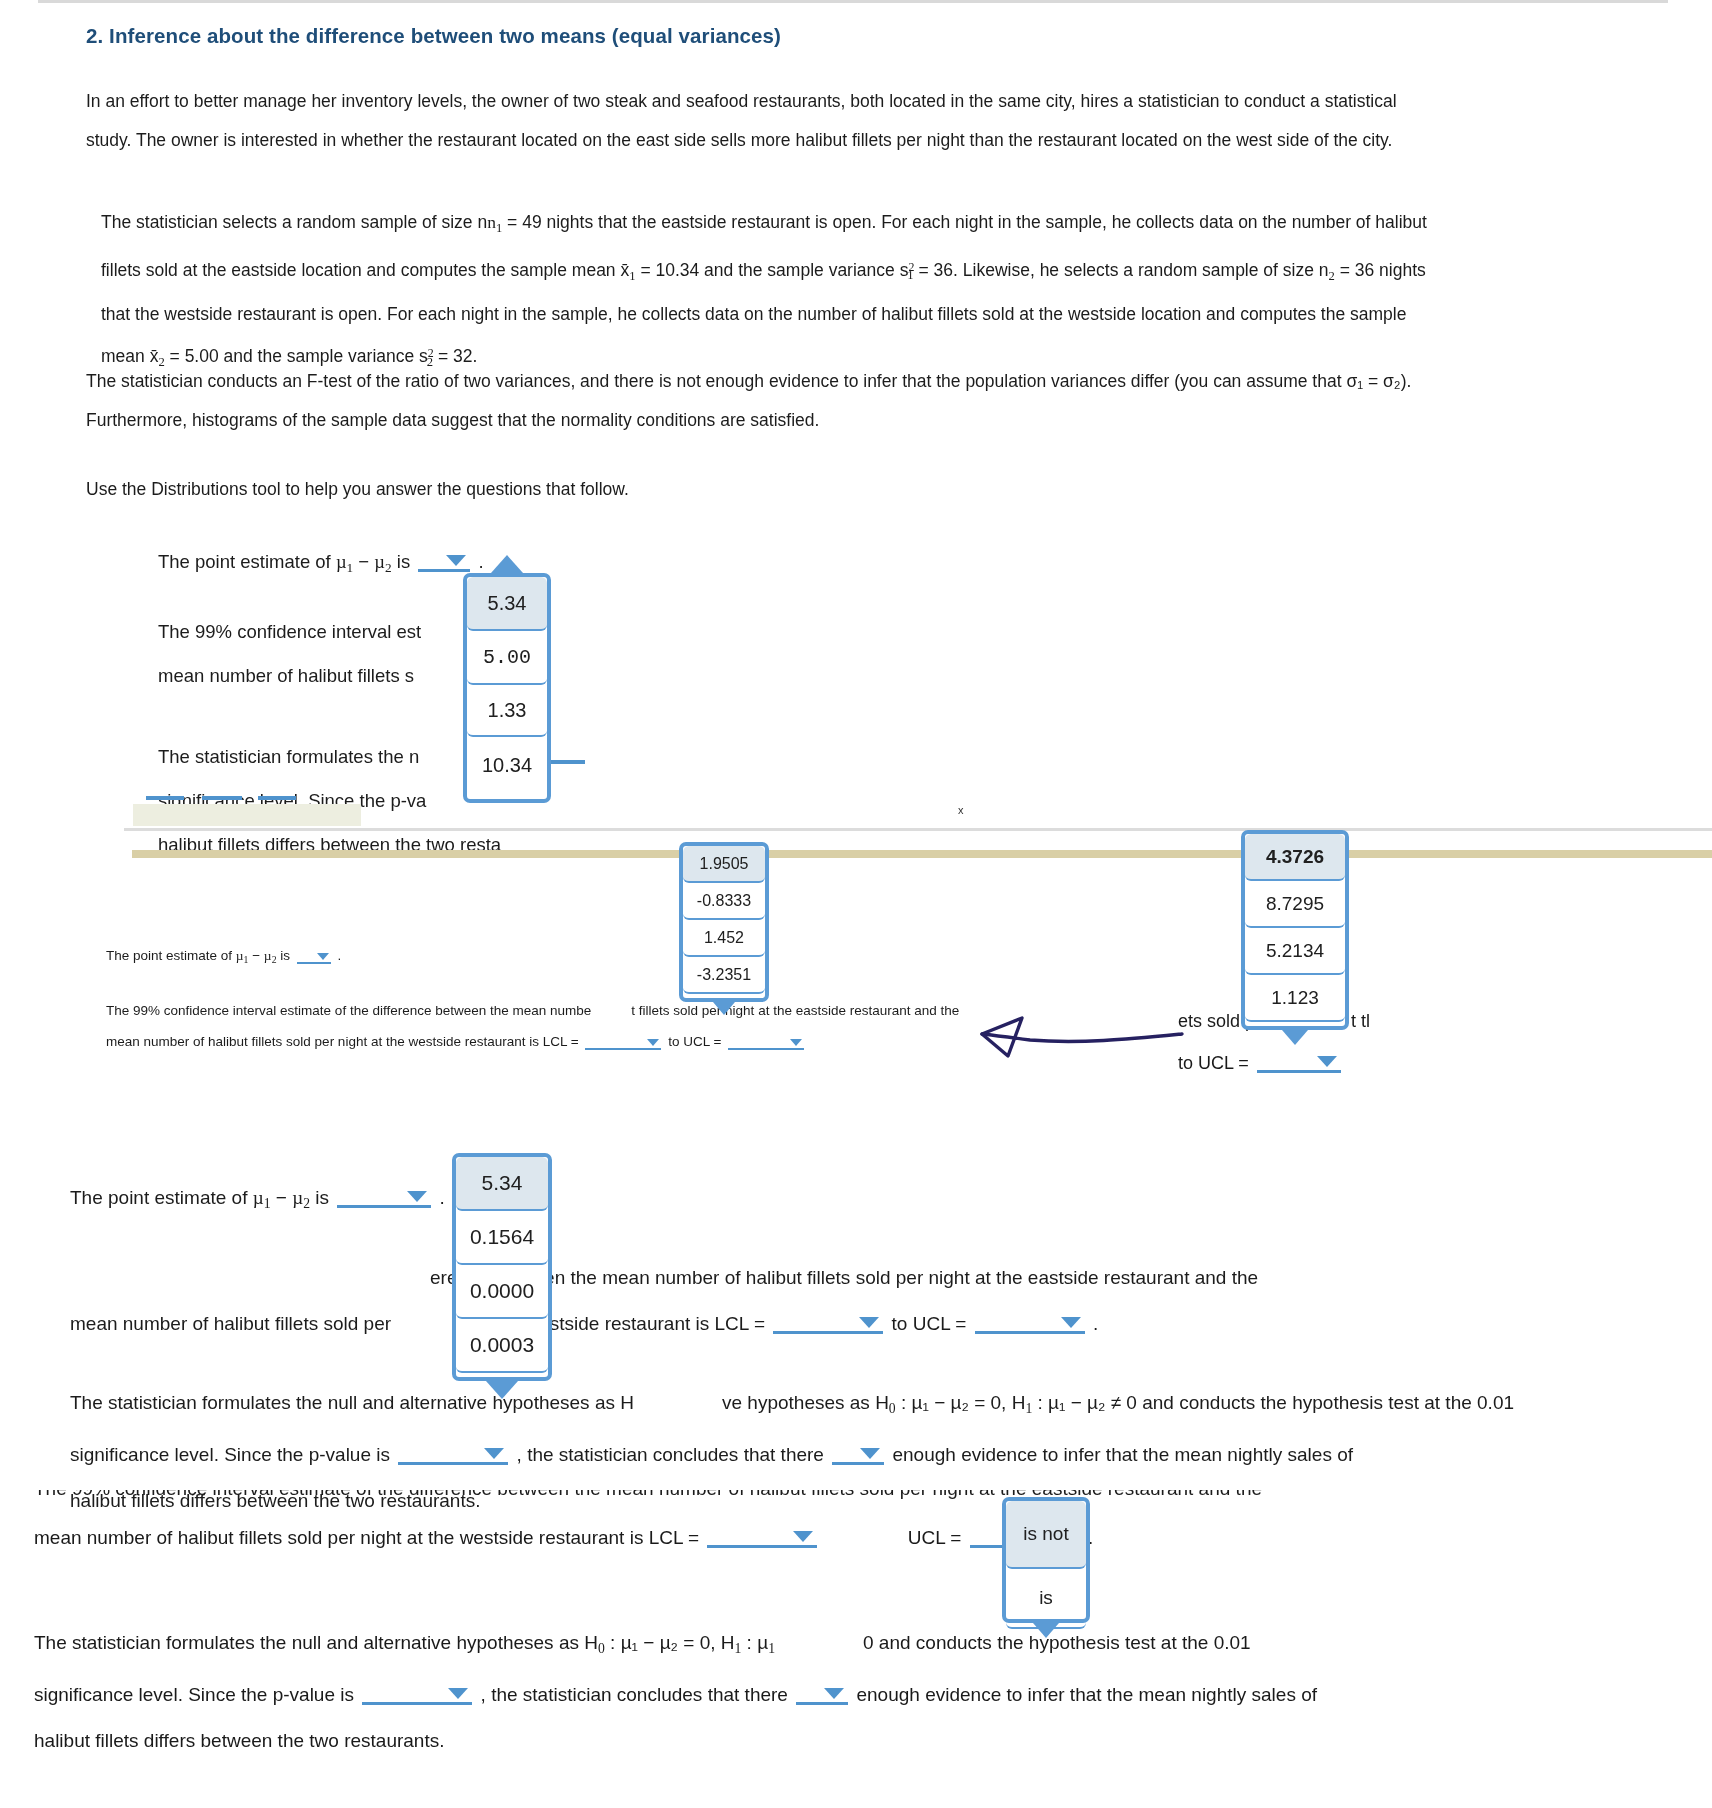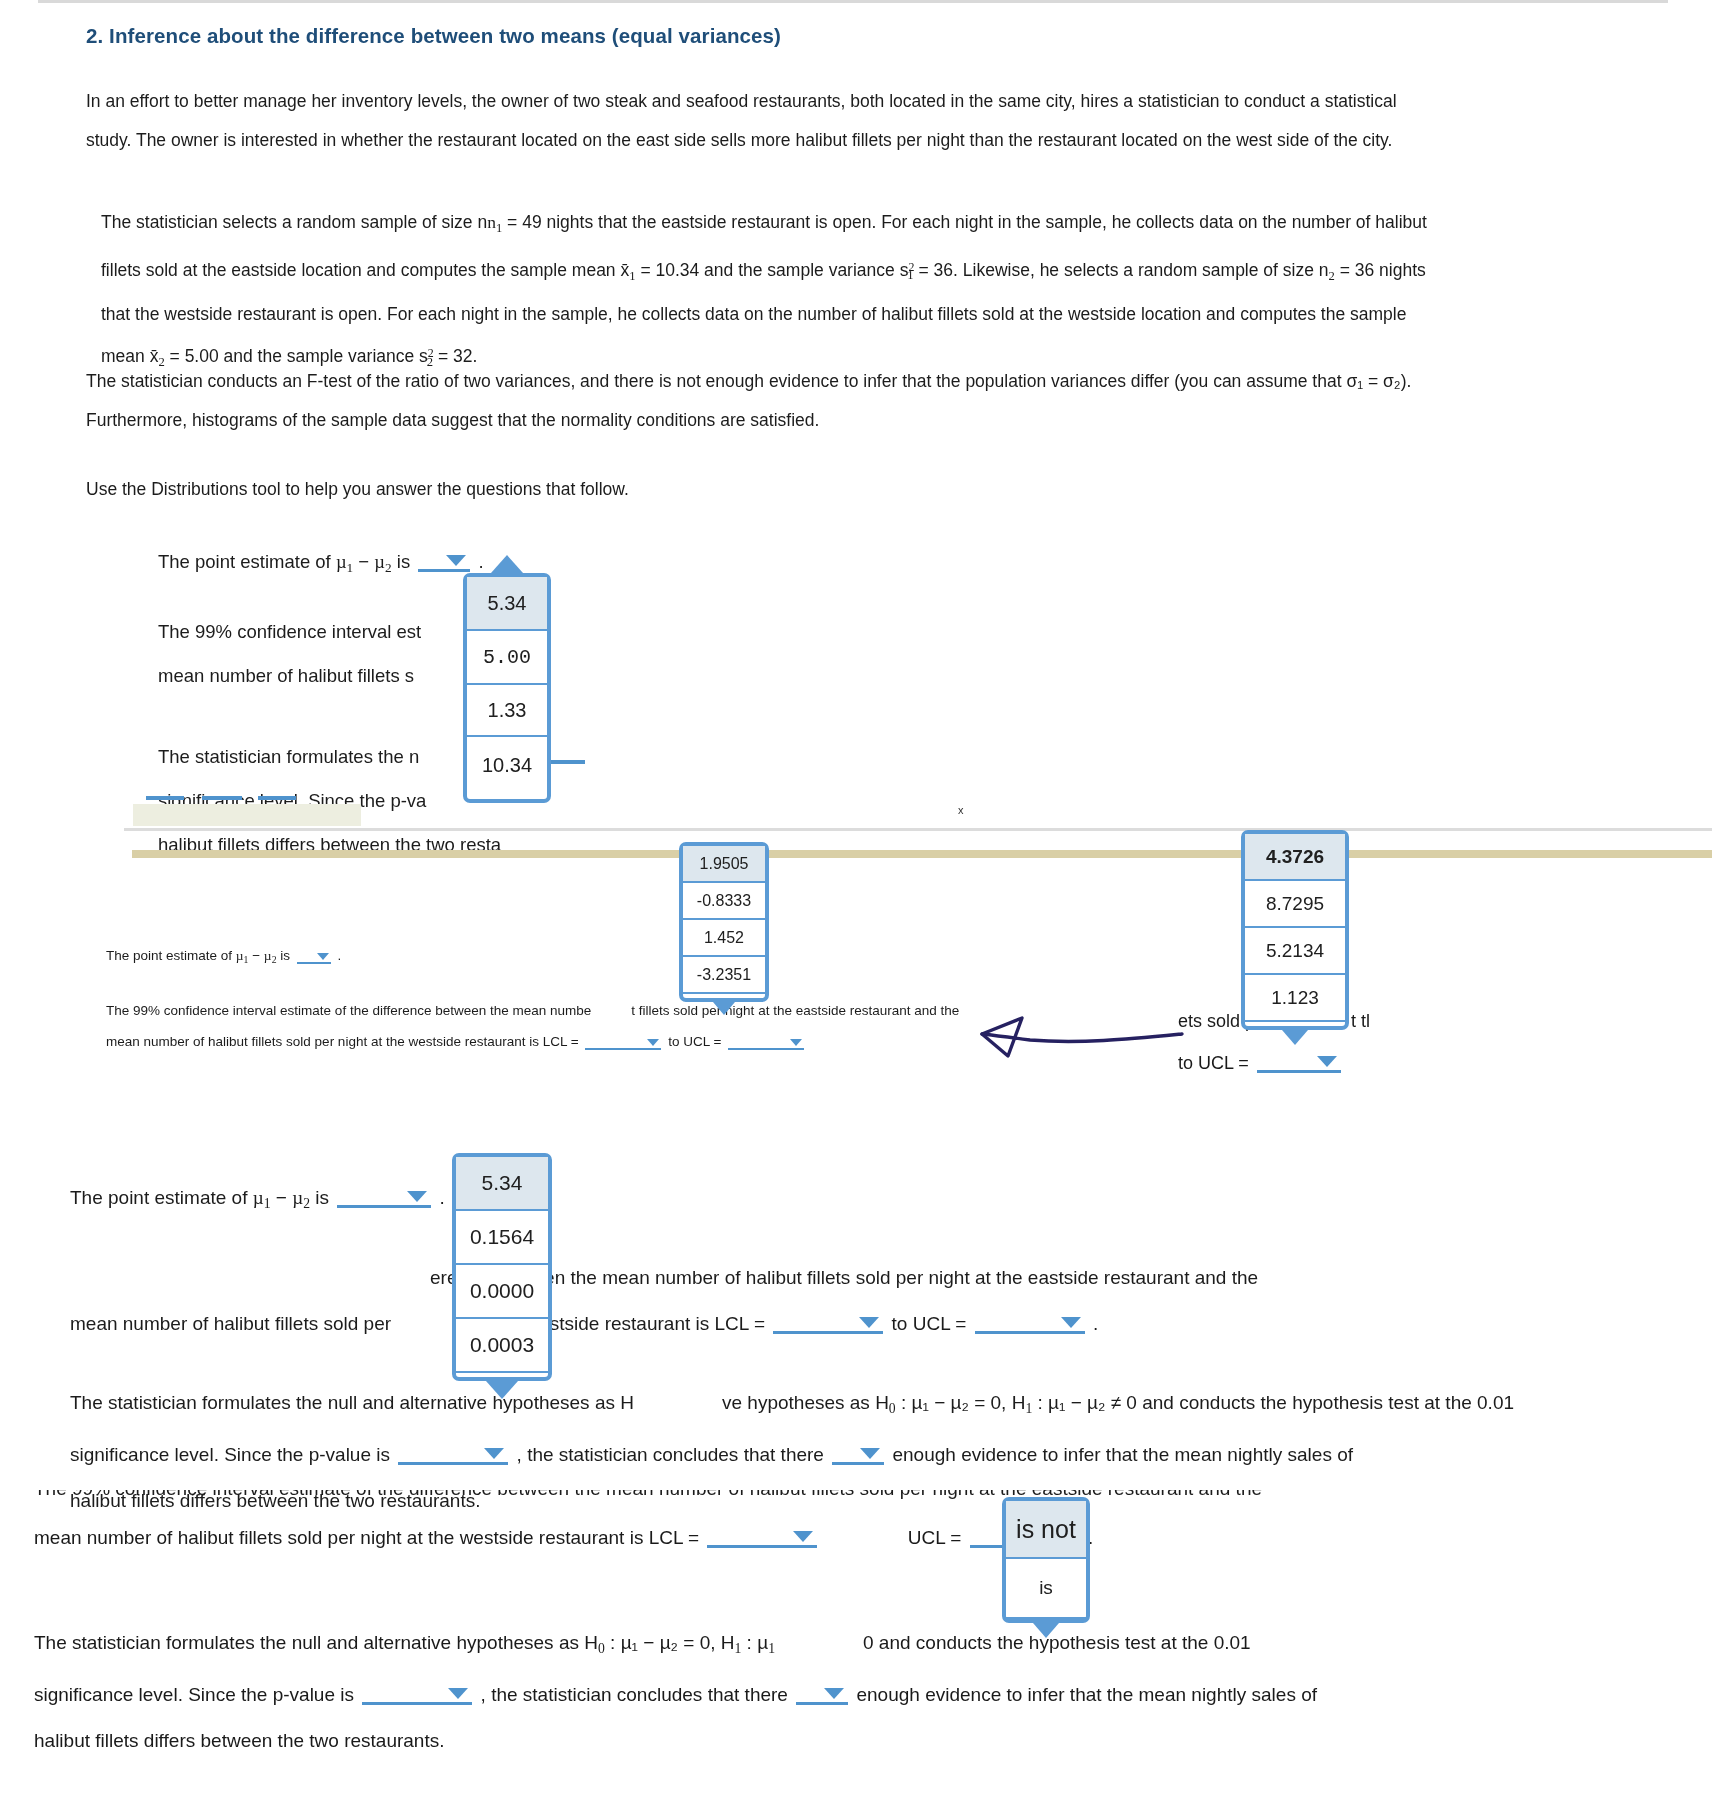--- a/index.html
+++ b/index.html
@@ -64,21 +64,21 @@
     border:4px solid #5b9bd5;
     border-radius:7px;
     box-sizing:border-box;
     z-index:40;
   }
   .dd .opt{
     border-bottom:2px solid #5b9bd5;
     text-align:center;
     color:#202020;
     box-sizing:border-box;
-    display:flex;align-items:center;justify-content:center;
+    display:flex;align-items:center;justify-content:center;border-radius:6px;
   }
   .dd .opt:last-child{border-bottom:none;}
   .dd .opt.sel{background:#dde7ee;}
   .dd .nub{
     position:absolute;left:50%;transform:translateX(-50%);
     width:0;height:0;border-left:16px solid transparent;border-right:16px solid transparent;
   }
   .dd .nub.up{top:-22px;border-bottom:18px solid #5b9bd5;}
   .dd .nub.down{bottom:-22px;border-top:18px solid #5b9bd5;}
 
@@ -270,18 +270,18 @@
       <span>significance level. Since the p-value is </span>
       <span class="blank w3"><span class="caret"></span></span>
       <span>, the statistician concludes that there </span>
       <span class="blank"><span class="caret"></span></span>
       <span> enough evidence to infer that the mean nightly sales of</span>
     </div>
     <div><span>halibut fillets differs between the two restaurants.</span></div>
   </div>
 
   <div class="dd" style="left:1002px;top:1497px;width:88px;height:126px;">
-    <div class="opt sel" style="height:58px;font-size:25px;">is not</div>
+    <div class="opt sel" style="height:68px;font-size:19px;">is not</div>
     <div class="opt" style="height:60px;font-size:19px;">is</div>
     <div class="nub down" style="border-left-width:13px;border-right-width:13px;border-top-width:15px;bottom:-19px;"></div>
   </div>
 
 </div>
 
 </body></html>

